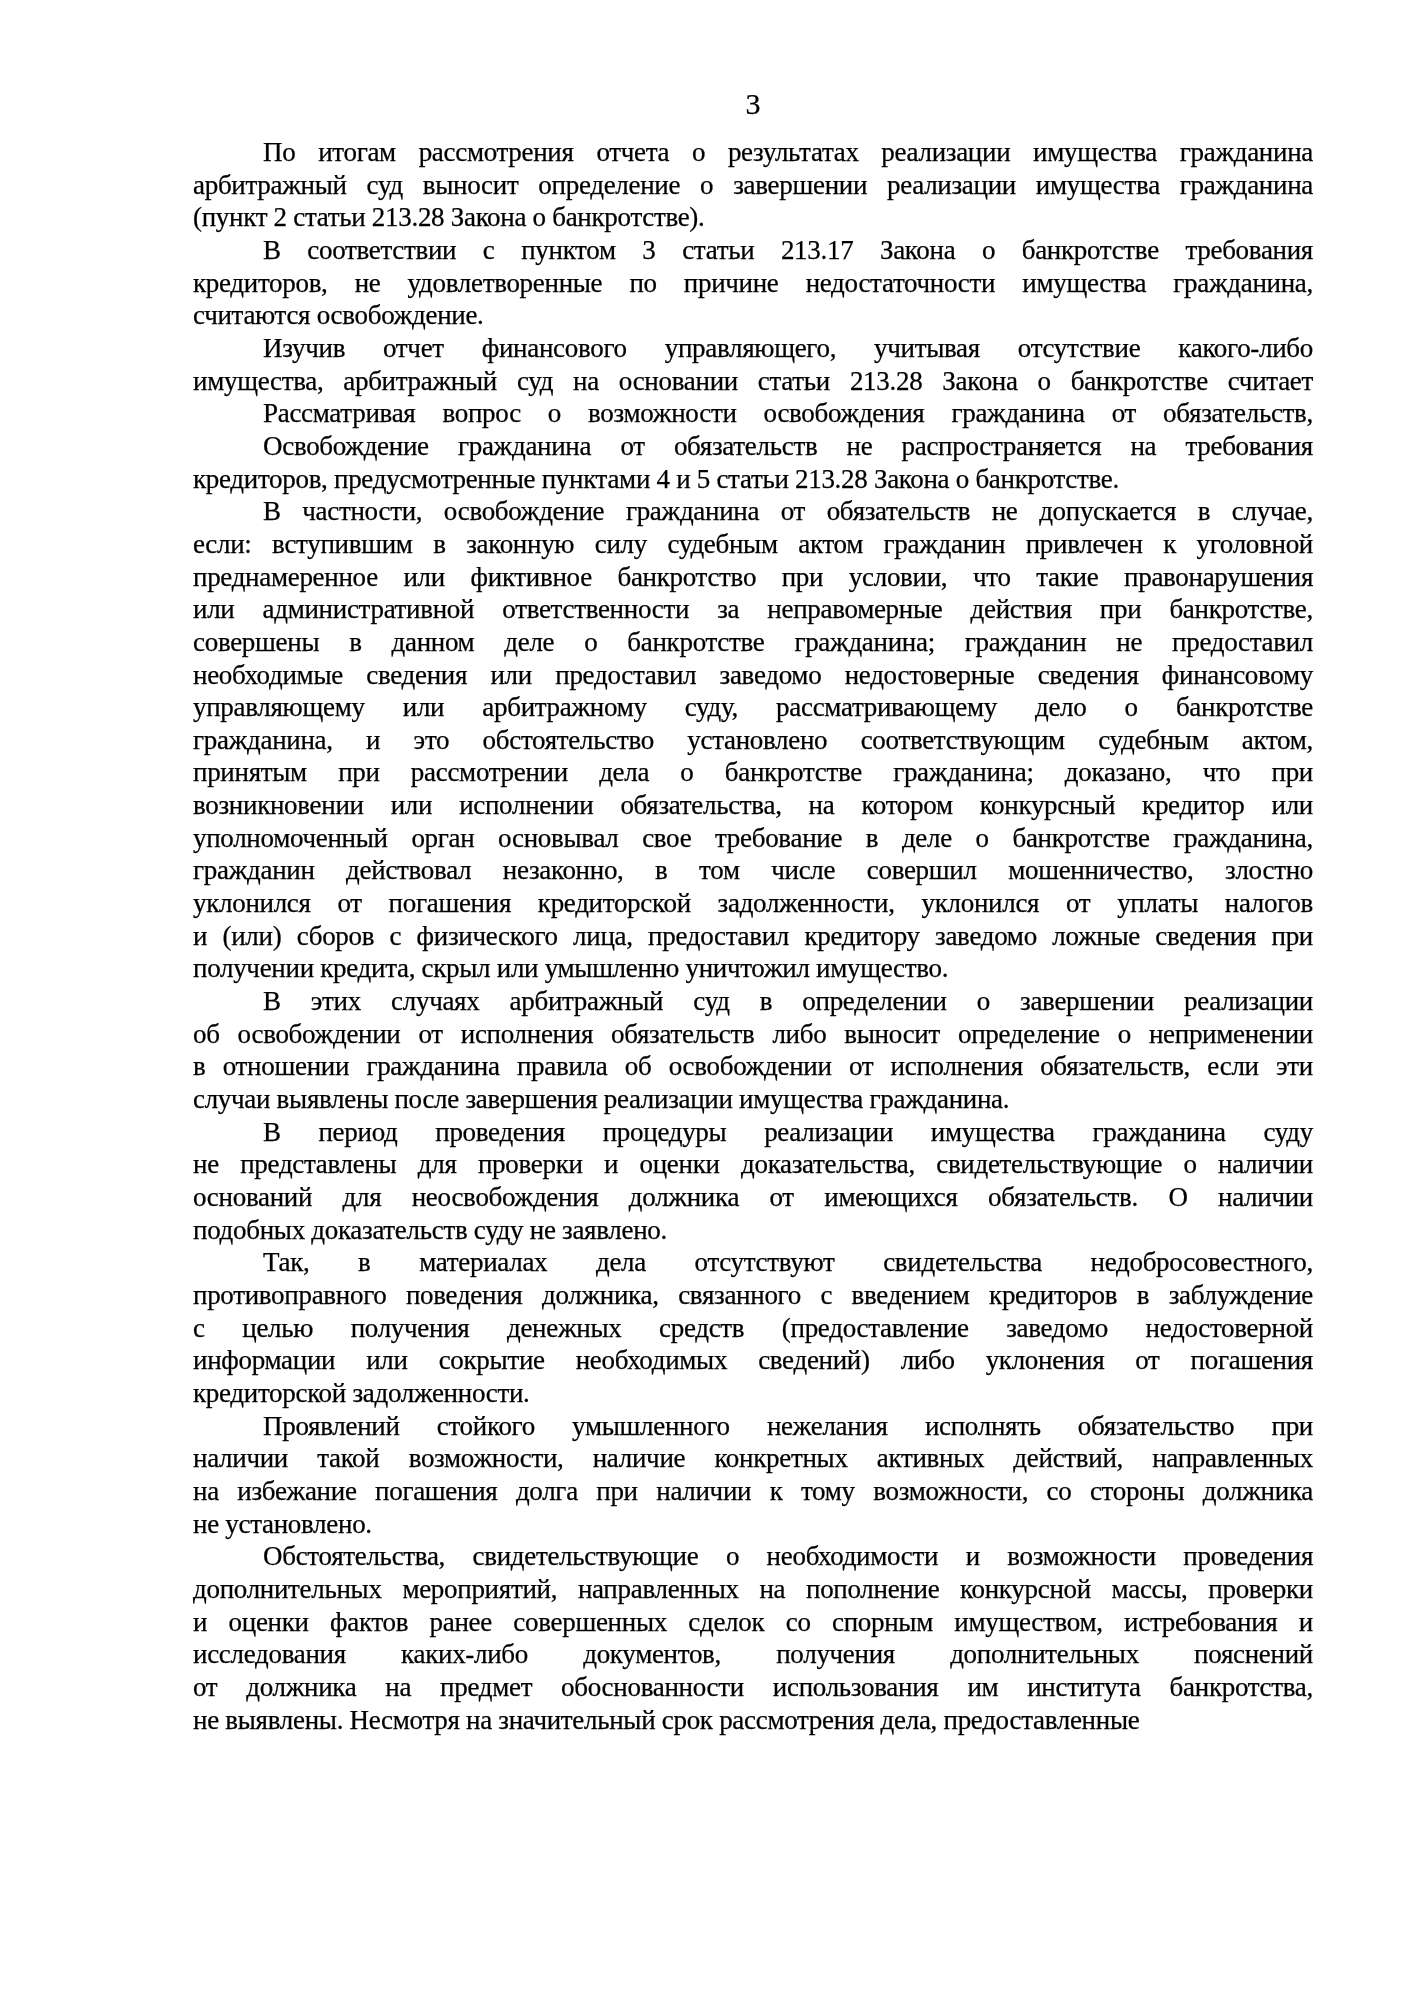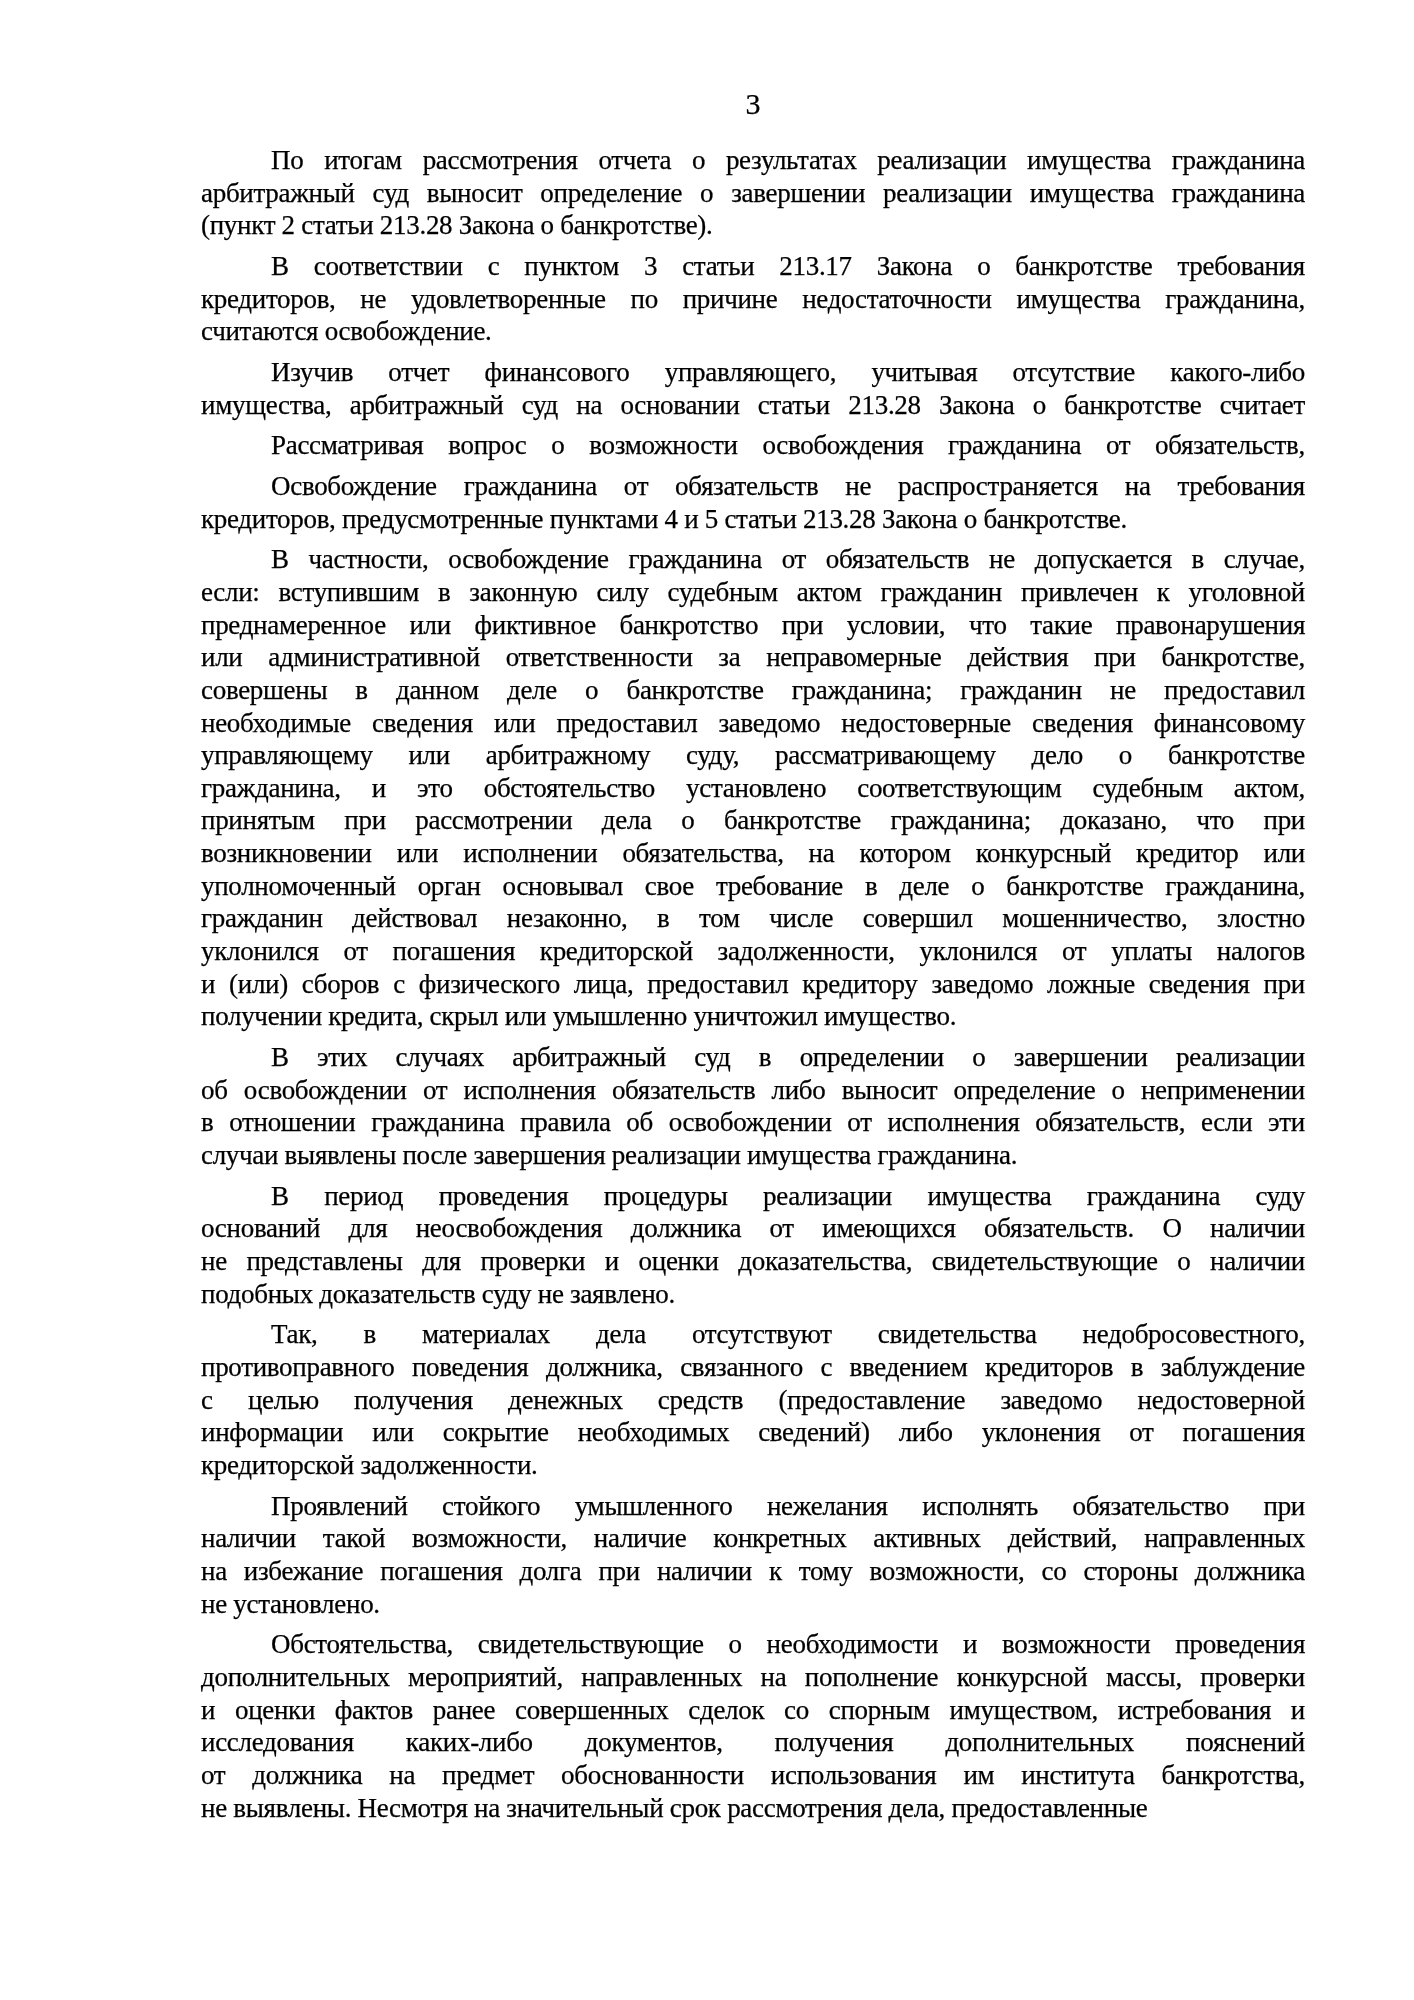--- a/index.html
+++ b/index.html
@@ -30,21 +30,21 @@
     position: absolute;
     top: 136px;
     left: 193px;
     width: 1120px;
     font-size: 27px;
     line-height: 32.65px;
     letter-spacing: -0.3px;
     -webkit-text-stroke: 0.25px #000;
   }
   .paragraph {
-    margin: 8px;
+    margin: 0;
     padding: 0;
   }
   .line {
     text-align: justify;
     text-align-last: justify;
   }
   .line.first {
     text-indent: 70px;
   }
   .line.last {
@@ -96,22 +96,22 @@
         <div class="line last">получении кредита, скрыл или умышленно уничтожил имущество.</div>
       </div>
       <div class="paragraph">
         <div class="line first">В этих случаях арбитражный суд в определении о завершении реализации</div>
         <div class="line">об освобождении от исполнения обязательств либо выносит определение о неприменении</div>
         <div class="line">в отношении гражданина правила об освобождении от исполнения обязательств, если эти</div>
         <div class="line last">случаи выявлены после завершения реализации имущества гражданина.</div>
       </div>
       <div class="paragraph">
         <div class="line first">В период проведения процедуры реализации имущества гражданина суду</div>
+        <div class="line">не представлены для проверки и оценки доказательства, свидетельствующие о наличии</div>
         <div class="line">оснований для неосвобождения должника от имеющихся обязательств. О наличии</div>
-        <div class="line">не представлены для проверки и оценки доказательства, свидетельствующие о наличии</div>
         <div class="line last">подобных доказательств суду не заявлено.</div>
       </div>
       <div class="paragraph">
         <div class="line first">Так, в материалах дела отсутствуют свидетельства недобросовестного,</div>
         <div class="line">противоправного поведения должника, связанного с введением кредиторов в заблуждение</div>
         <div class="line">с целью получения денежных средств (предоставление заведомо недостоверной</div>
         <div class="line">информации или сокрытие необходимых сведений) либо уклонения от погашения</div>
         <div class="line last">кредиторской задолженности.</div>
       </div>
       <div class="paragraph">

